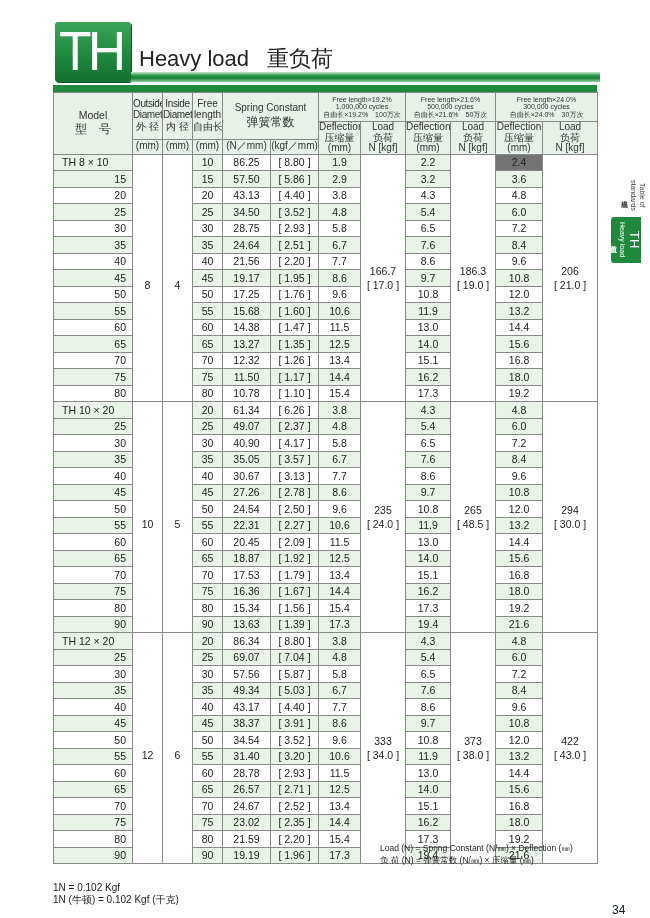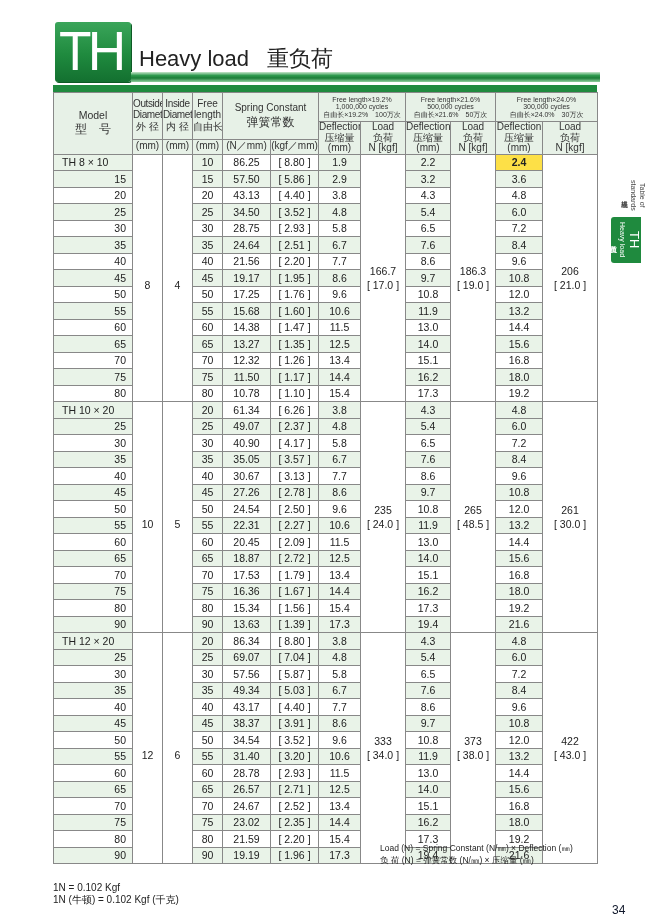--- a/index.html
+++ b/index.html
@@ -152,21 +152,21 @@
           <td class="s" style="background: rgb(233, 243, 232);">1.9</td>
           <td class="merge" rowspan="15">
             <div>166.7</div>
             <div>[ 17.0 ]</div>
           </td>
           <td class="s" style="background: rgb(233, 243, 232);">2.2</td>
           <td class="merge" rowspan="15">
             <div>186.3</div>
             <div>[ 19.0 ]</div>
           </td>
-          <td class="s" style="background: #fde047; font-weight: bold;">2.4</td>
+          <td class="s" style="background: #737373;">2.4</td>
           <td class="merge" rowspan="15">
             <div>206</div>
             <div>[ 21.0 ]</div>
           </td>
         </tr>
         <tr class="alt">
           <td class="s model">15</td>
           <td class="s">15</td>
           <td class="s">57.50</td>
           <td class="s b">[ 5.86 ]</td>
@@ -303,21 +303,21 @@
             <div>235</div>
             <div>[ 24.0 ]</div>
           </td>
           <td class="s" style="background: rgb(233, 243, 232);">4.3</td>
           <td class="merge" rowspan="14">
             <div>265</div>
             <div>[ 48.5 ]</div>
           </td>
           <td class="s" style="background: rgb(233, 243, 232);">4.8</td>
           <td class="merge" rowspan="14">
-            <div>261</div>
+            <div>294</div>
             <div>[ 30.0 ]</div>
           </td>
         </tr>
         <tr class="alt">
           <td class="s model">25</td>
           <td class="s">25</td>
           <td class="s">49.07</td>
           <td class="s b">[ 2.37 ]</td>
           <td class="s">4.8</td>
           <td class="s">5.4</td>
@@ -383,21 +383,21 @@
           <td class="s">20.45</td>
           <td class="s b">[ 2.09 ]</td>
           <td class="s">11.5</td>
           <td class="s">13.0</td>
           <td class="s">14.4</td>
         </tr>
         <tr class="alt">
           <td class="s model">65</td>
           <td class="s">65</td>
           <td class="s">18.87</td>
-          <td class="s b">[ 2.72 ]</td>
+          <td class="s b">[ 1.92 ]</td>
           <td class="s">12.5</td>
           <td class="s">14.0</td>
           <td class="s">15.6</td>
         </tr>
         <tr>
           <td class="s model">70</td>
           <td class="s">70</td>
           <td class="s">17.53</td>
           <td class="s b">[ 1.79 ]</td>
           <td class="s">13.4</td>

